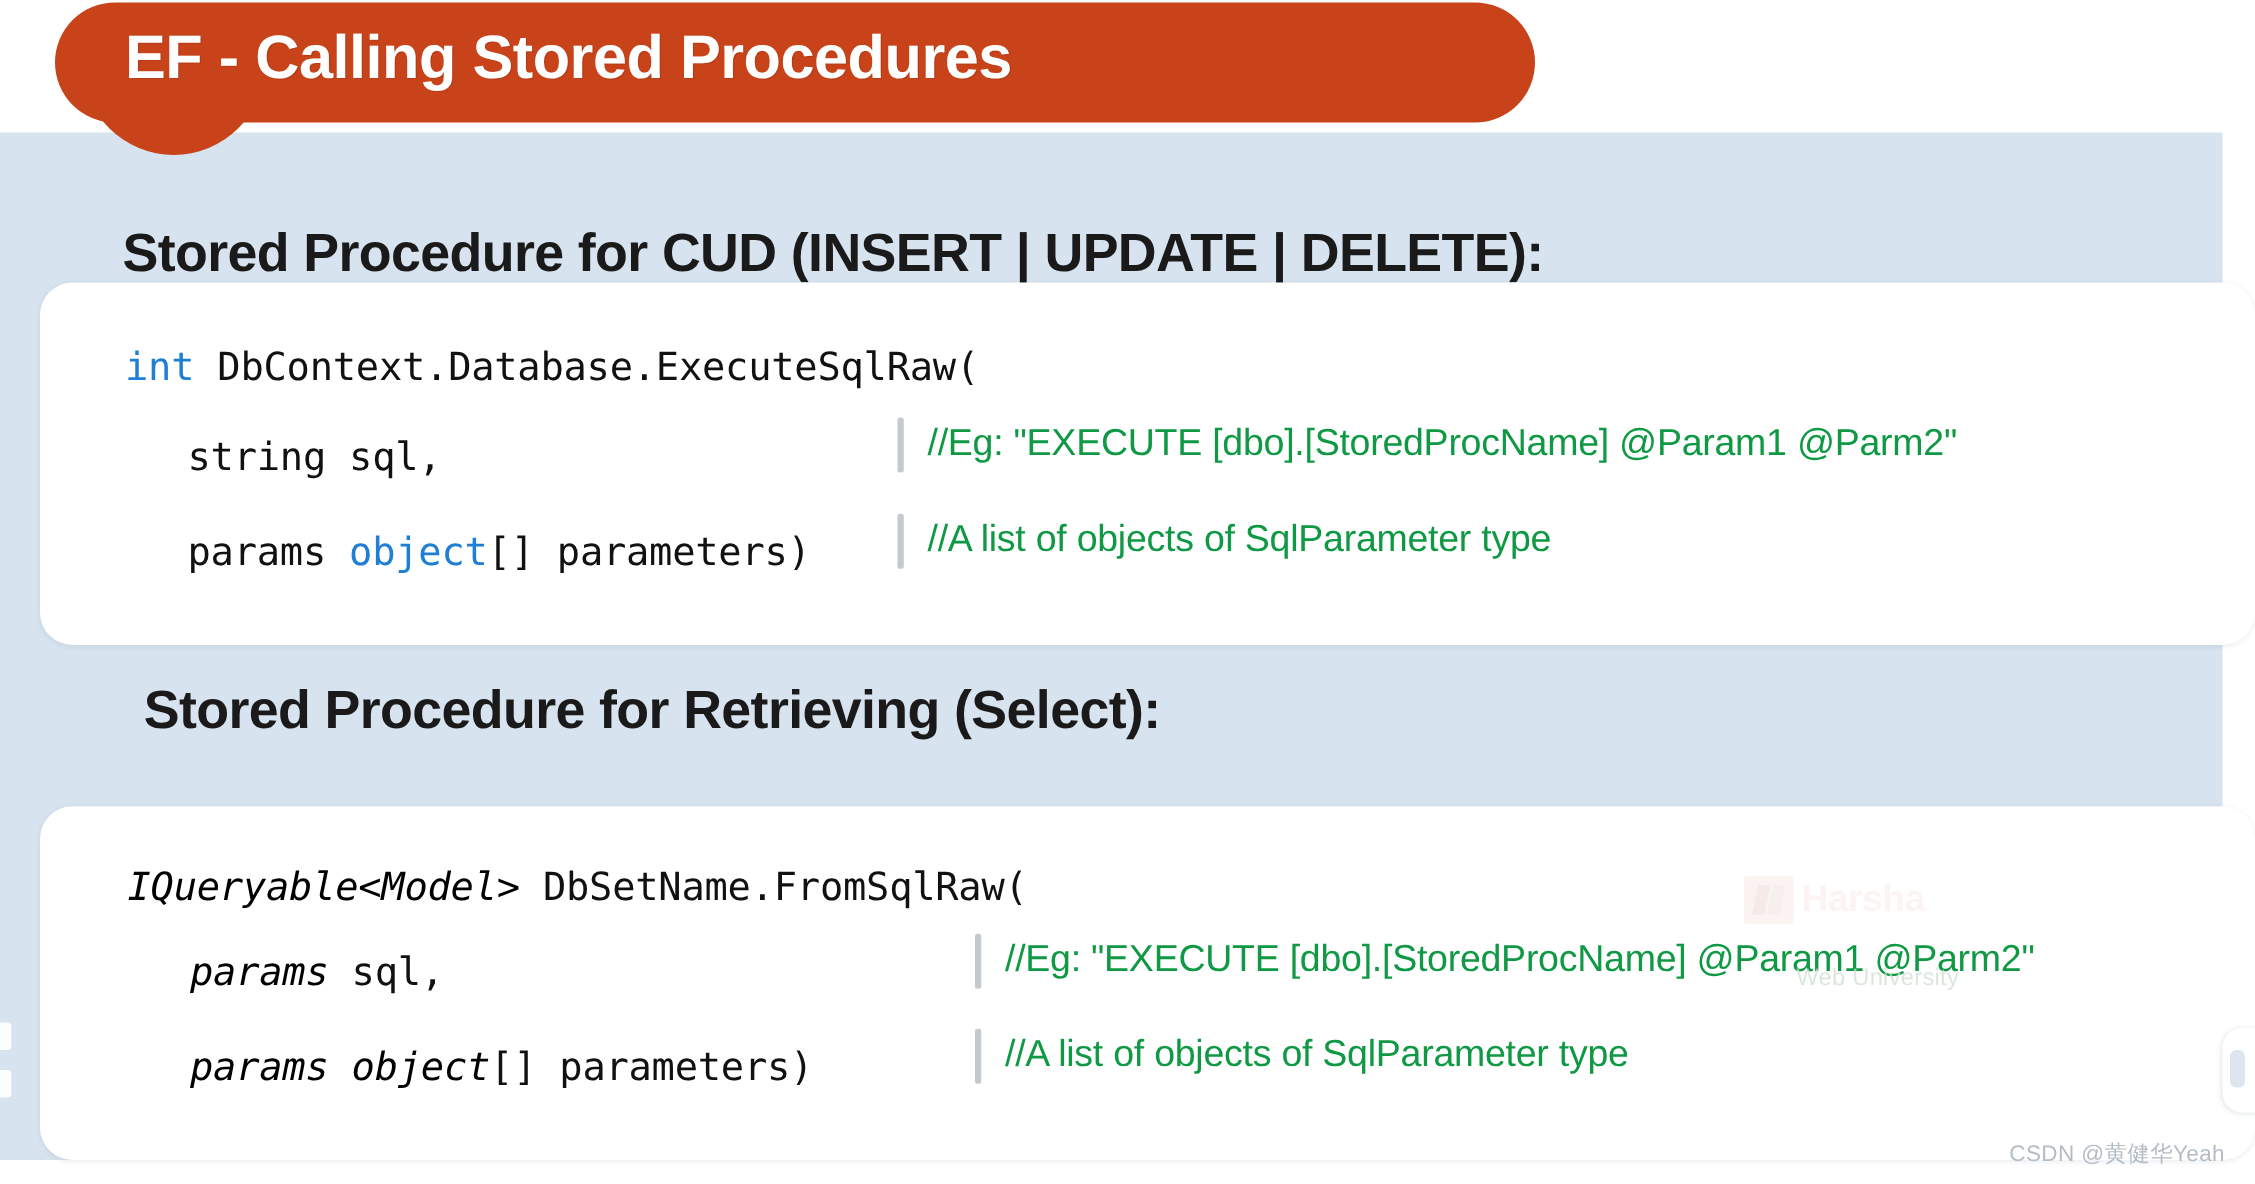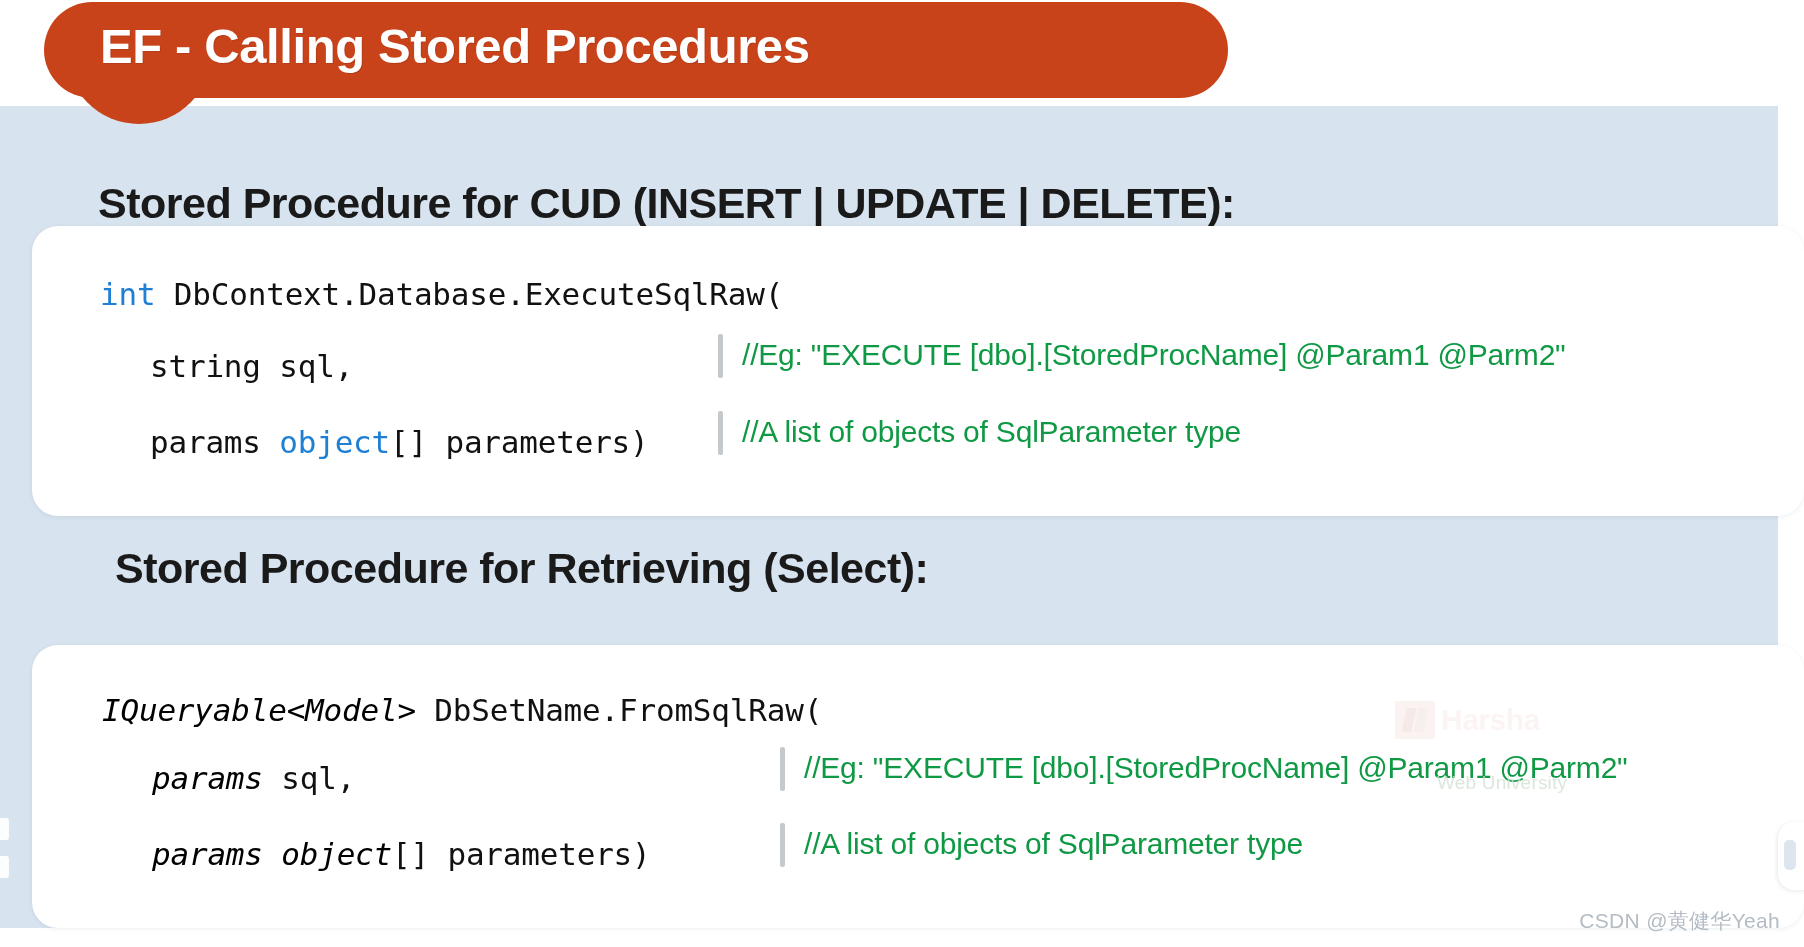--- a/index.html
+++ b/index.html
@@ -191,21 +191,21 @@
     letter-spacing: 0.2px;
     z-index: 4;
     pointer-events: none;
   }
 
   
   .csdn {
     position: absolute;
     right: 24px;
     bottom: 12px;
-    font-size: 21px;
+    font-size: 18px;
     color: #b4bcc4;
     letter-spacing: 0.3px;
     z-index: 9;
   }
 
   
   .edge-chip {
     position: absolute;
     background: #ffffff;
     opacity: 0.9;

